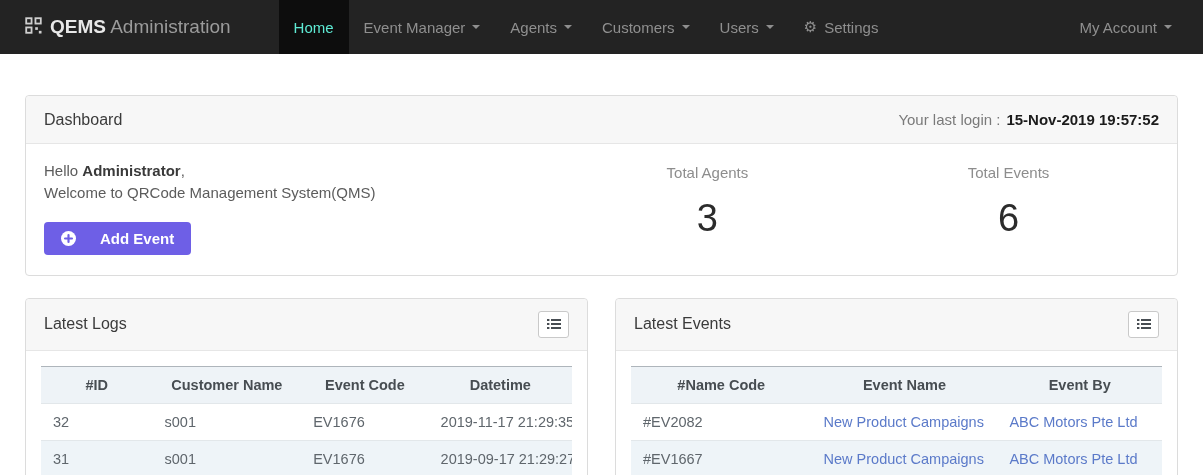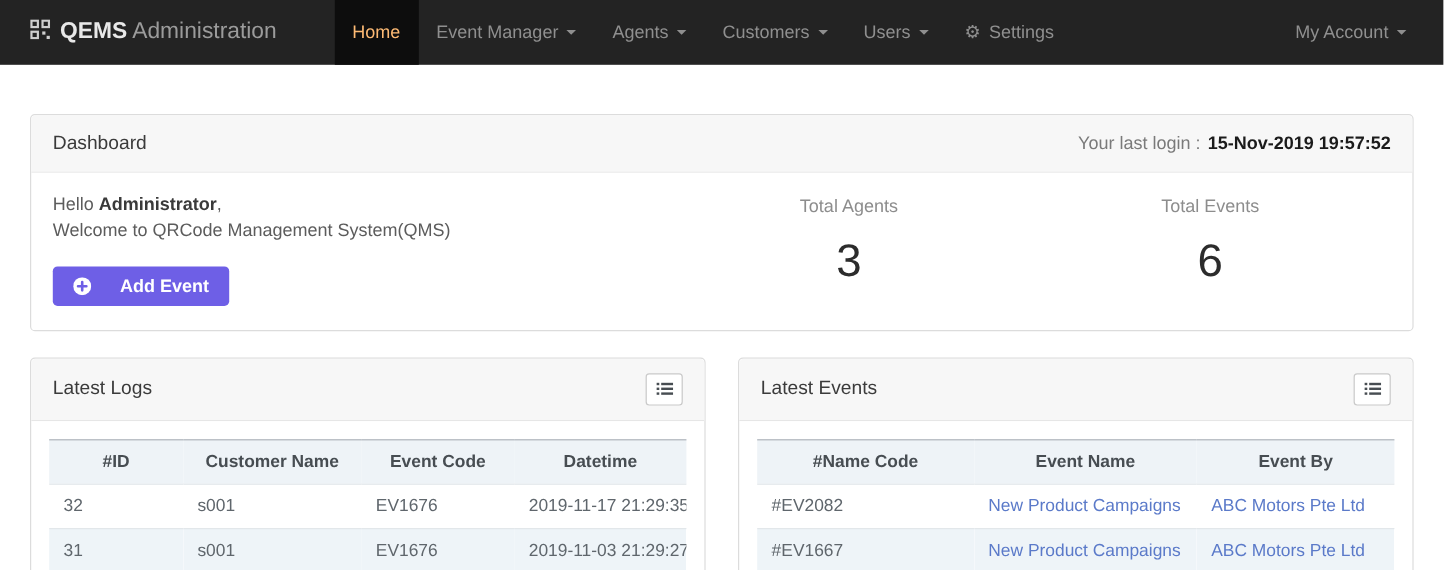--- a/index.html
+++ b/index.html
@@ -7,21 +7,21 @@
               font-family:"Liberation Sans", sans-serif; }
 
   
   .navbar { height:54px; background:#232323; display:flex; align-items:stretch; }
   .brand { display:flex; align-items:center; gap:8px; padding-left:25px; }
   .brand-name { font-size:19px; color:#9b9b9b; white-space:nowrap; }
   .brand-name b { color:#e8e8e8; font-weight:700; }
   .nav-items { display:flex; align-items:stretch; margin-left:48px; }
   .nav-item { display:flex; align-items:center; gap:7px; padding:0 15px;
               color:#8f8f8f; font-size:15px; cursor:pointer; white-space:nowrap; }
-  .nav-item.active { background:#0d0d0d; color:#fdba74; }
+  .nav-item.active { background:#0d0d0d; color:#5eead4; }
   .caret { width:0; height:0; border:4px solid transparent; border-top-color:currentColor;
            display:inline-block; transform:translateY(2px); }
   .account-wrap { margin-left:auto; display:flex; align-items:stretch; padding-right:16px; }
   .gear { font-family:"DejaVu Sans", sans-serif; font-size:15px; line-height:1; }
 
   
   .content { padding:0 25px; }
 
   .panel { border:1px solid #dcdcdc; border-radius:4px; background:#fff; }
   .panel-heading { background:#f7f7f7; border-bottom:1px solid #e6e6e6;
@@ -195,21 +195,21 @@
             <tr>
               <td>32</td>
               <td>s001</td>
               <td>EV1676</td>
               <td>2019-11-17 21:29:35</td>
             </tr>
             <tr class="striped">
               <td>31</td>
               <td>s001</td>
               <td>EV1676</td>
-              <td>2019-11-03 21:29:27</td>
+              <td>2019-09-17 21:29:27</td>
             </tr>
           </tbody>
         </table>
       </div>
     </section>
 
     <section class="panel half">
       <div class="panel-heading">
         <span class="panel-title">Latest Events</span>
         <div class="icon-btn">

